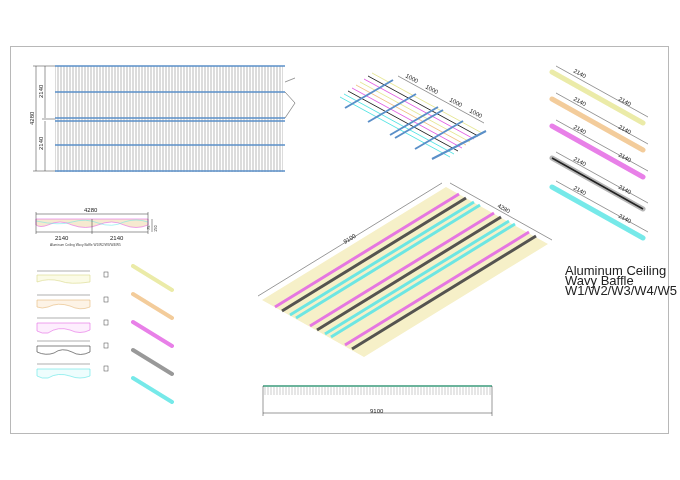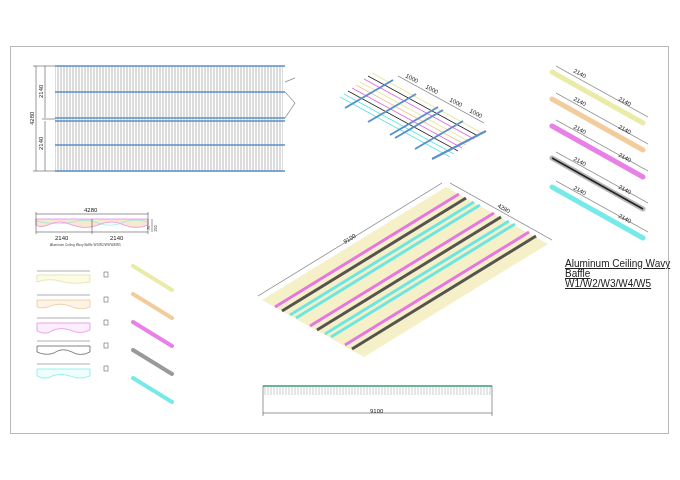--- a/index.html
+++ b/index.html
@@ -1,21 +1,21 @@
 <!DOCTYPE html>
 <html><head>
 <meta charset="utf-8">
 <style>
   html, body { margin:0; padding:0; background:#ffffff; }
   body { width:680px; height:480px; position:relative; overflow:hidden;
          font-family:"Liberation Sans", sans-serif; }
   #frame { position:absolute; left:10px; top:46px; width:659px; height:388px;
            border:1px solid #b8b8b8; box-sizing:border-box; }
   svg { position:absolute; left:0; top:0; }
-  .title { position:absolute; left:565px; top:259px; font-size:10px; color:#222; line-height:10px;text-decoration:underline; }
+  .title { position:absolute; left:565px; top:266px; font-size:13px; color:#222; line-height:10px; }
   .caption { position:absolute; font-size:3.2px; color:#444; white-space:nowrap; }
   .dim { font-family:"Liberation Sans", sans-serif; fill:#222; }
 </style>
 </head>
 <body>
 
 <div id="frame"></div>
 
 <svg width="680" height="480" viewBox="0 0 680 480">
   <defs>

